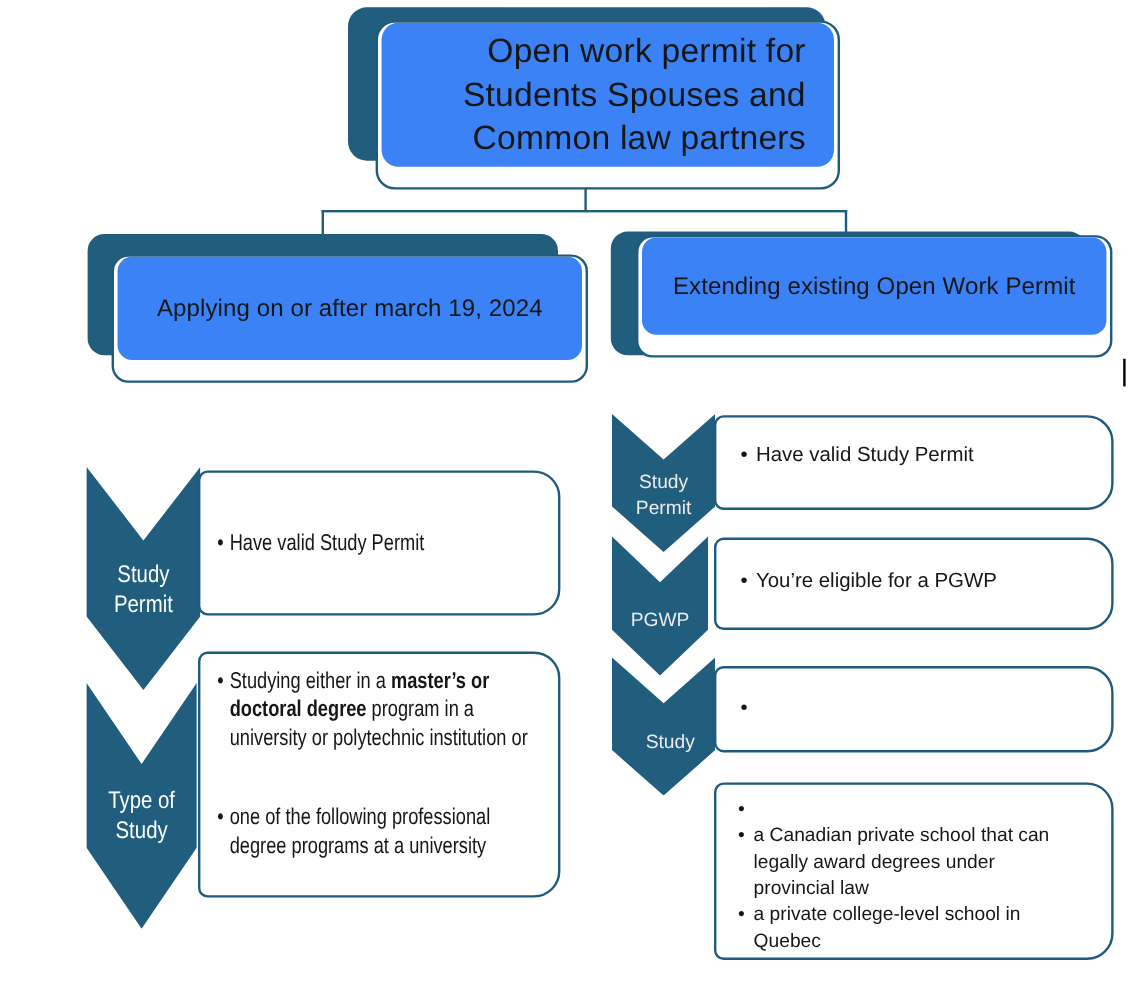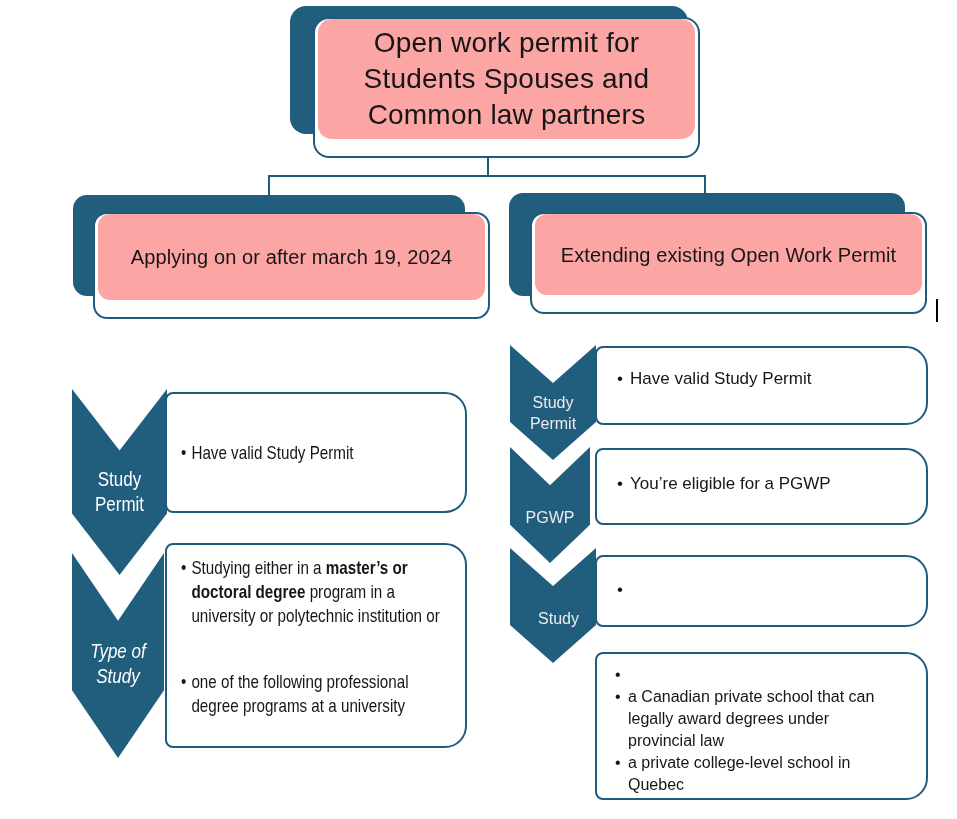--- a/index.html
+++ b/index.html
@@ -8,22 +8,22 @@
     font-family:"Liberation Sans", sans-serif;color:#161616;
   }
   
   .shadow{position:absolute;background:#215e7e;border-radius:16px;}
   
   .panel{
     position:absolute;background:#ffffff;border:2px solid #1f5b7d;border-radius:16px;
     box-sizing:border-box;overflow:hidden;
   }
   .panel .tint{
-    position:absolute;left:3px;right:3px;top:0;bottom:17px;background:#fca5a5;
-    border-radius:14px;display:flex;align-items:center;justify-content:center;text-align:center;
+    position:absolute;left:3px;right:3px;top:0;bottom:17px;background:#3b82f6;
+    border-radius:14px;display:flex;align-items:center;justify-content:center;text-align:right;
   }
   .root-title{font-size:28px;line-height:36px;max-width:330px;letter-spacing:.2px;}
   .branch-title{font-size:20px;line-height:36px;max-width:372px;letter-spacing:.1px;}
   
   .line{position:absolute;background:#1f5b7d;}
   
   .chev{position:absolute;}
   .chev svg{position:absolute;left:0;top:0;width:100%;height:100%;}
   .chev .lbl{
     position:absolute;left:0;right:0;top:0;bottom:0;display:flex;align-items:center;
@@ -69,21 +69,21 @@
   <div class="line" style="left:704px;top:175px;width:2px;height:19px;"></div>
 
   <div class="shadow" style="left:73px;top:195px;width:392px;height:101px;border-radius:14px;"></div>
   <div class="panel" style="left:93px;top:212px;width:397px;height:107px;border-radius:14px;">
     <div class="tint" style="border-radius:12px;">
       <div class="branch-title">Applying on or after march 19, 2024</div>
     </div>
   </div>
 
   <div class="shadow" style="left:509px;top:193px;width:396px;height:103px;border-radius:14px;"></div>
-  <div class="panel" style="left:530px;top:212px;width:397px;height:102px;border-radius:14px;">
+  <div class="panel" style="left:530px;top:196px;width:397px;height:102px;border-radius:14px;">
     <div class="tint" style="border-radius:12px;">
       <div class="branch-title">Extending existing Open Work Permit</div>
     </div>
   </div>
 
   <div class="cursor-mark" style="left:936px;top:299px;width:2px;height:23px;"></div>
 
   <div class="chev chev-l" style="left:72px;top:389px;width:95px;height:186px;">
     <svg viewBox="0 0 100 100" preserveAspectRatio="none">
       <polygon points="0,0 50,33 100,0 100,67 50,100 0,67" fill="#215e7e"></polygon>
@@ -93,21 +93,21 @@
 
   <div class="tbox vcenter l-box1" style="left:165px;top:392px;width:302px;height:121px;padding:6px 6px 6px 14px;">
     <div class="cond ltext">
       <div class="brow">
         <span class="bdot">•</span>
         <p>Have valid Study Permit</p>
       </div>
     </div>
   </div>
 
-  <div class="chev chev-l" style="left:72px;top:553px;width:92px;height:205px;font-style:italic;">
+  <div class="chev chev-l" style="left:72px;top:569px;width:92px;height:205px;">
     <svg viewBox="0 0 100 100" preserveAspectRatio="none">
       <polygon points="0,0 50,33 100,0 100,67 50,100 0,67" fill="#215e7e"></polygon>
     </svg>
     <div class="lbl" style="padding:30px 12px 14px 12px;">Type of Study</div>
   </div>
 
   <div class="tbox l-box2" style="left:165px;top:543px;width:302px;height:205px;padding:11px 6px 6px 14px;">
     <div class="cond ltext">
       <div class="brow">
         <span class="bdot">•</span>

